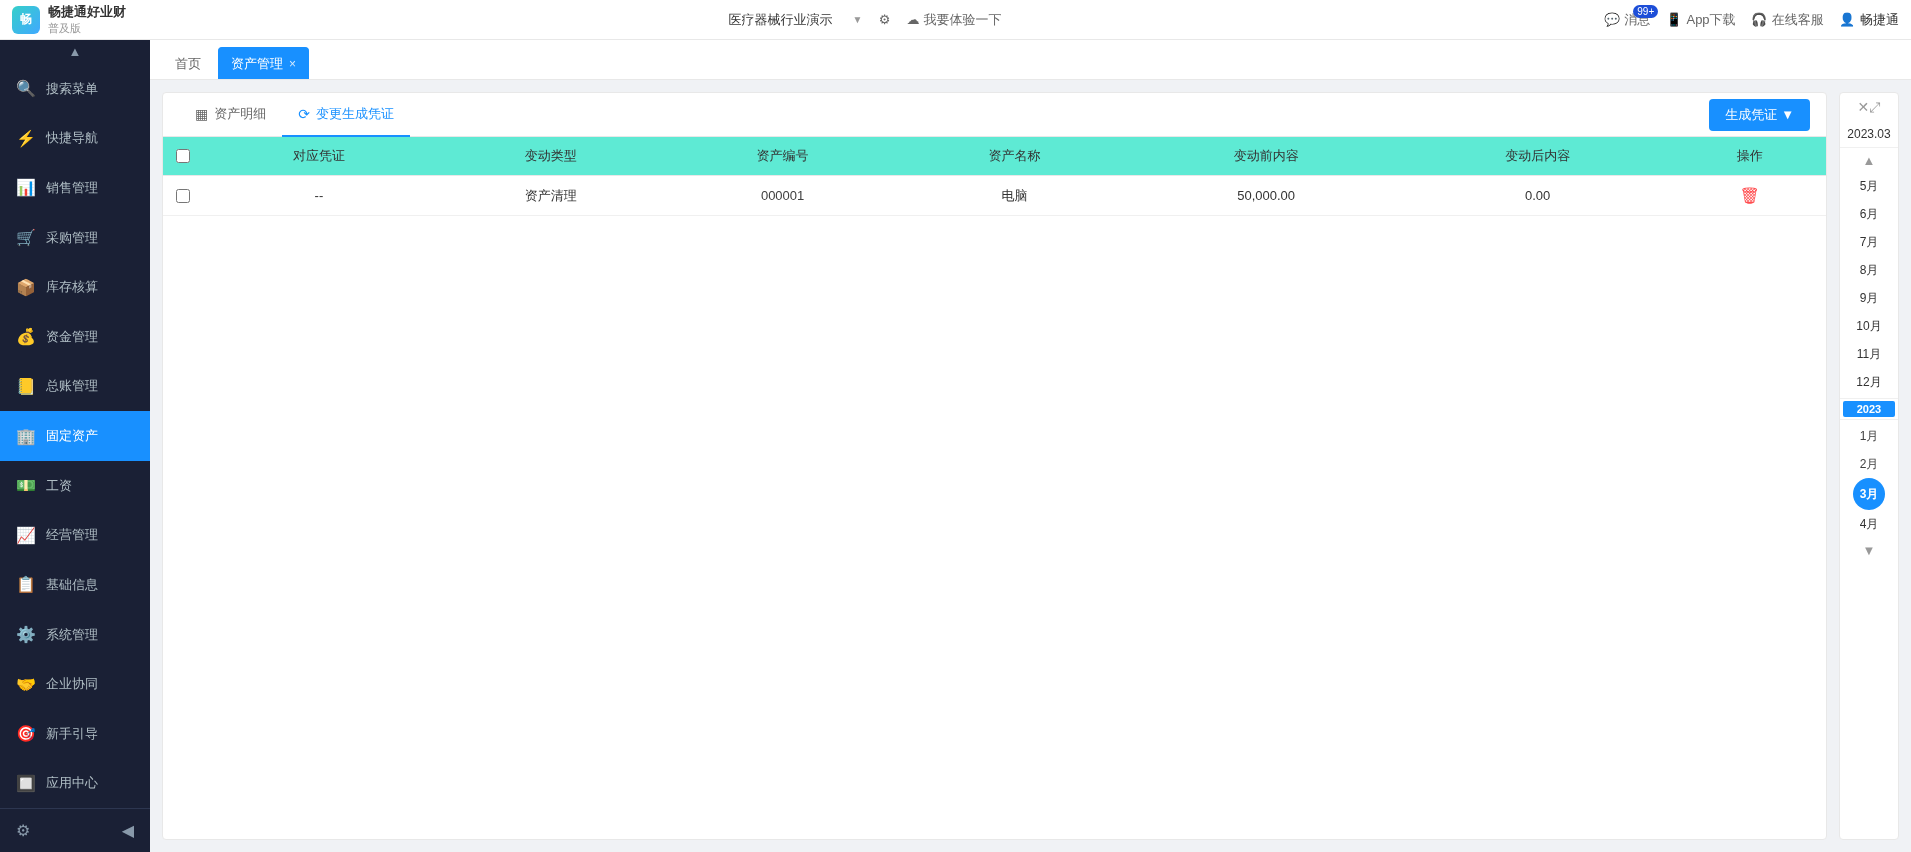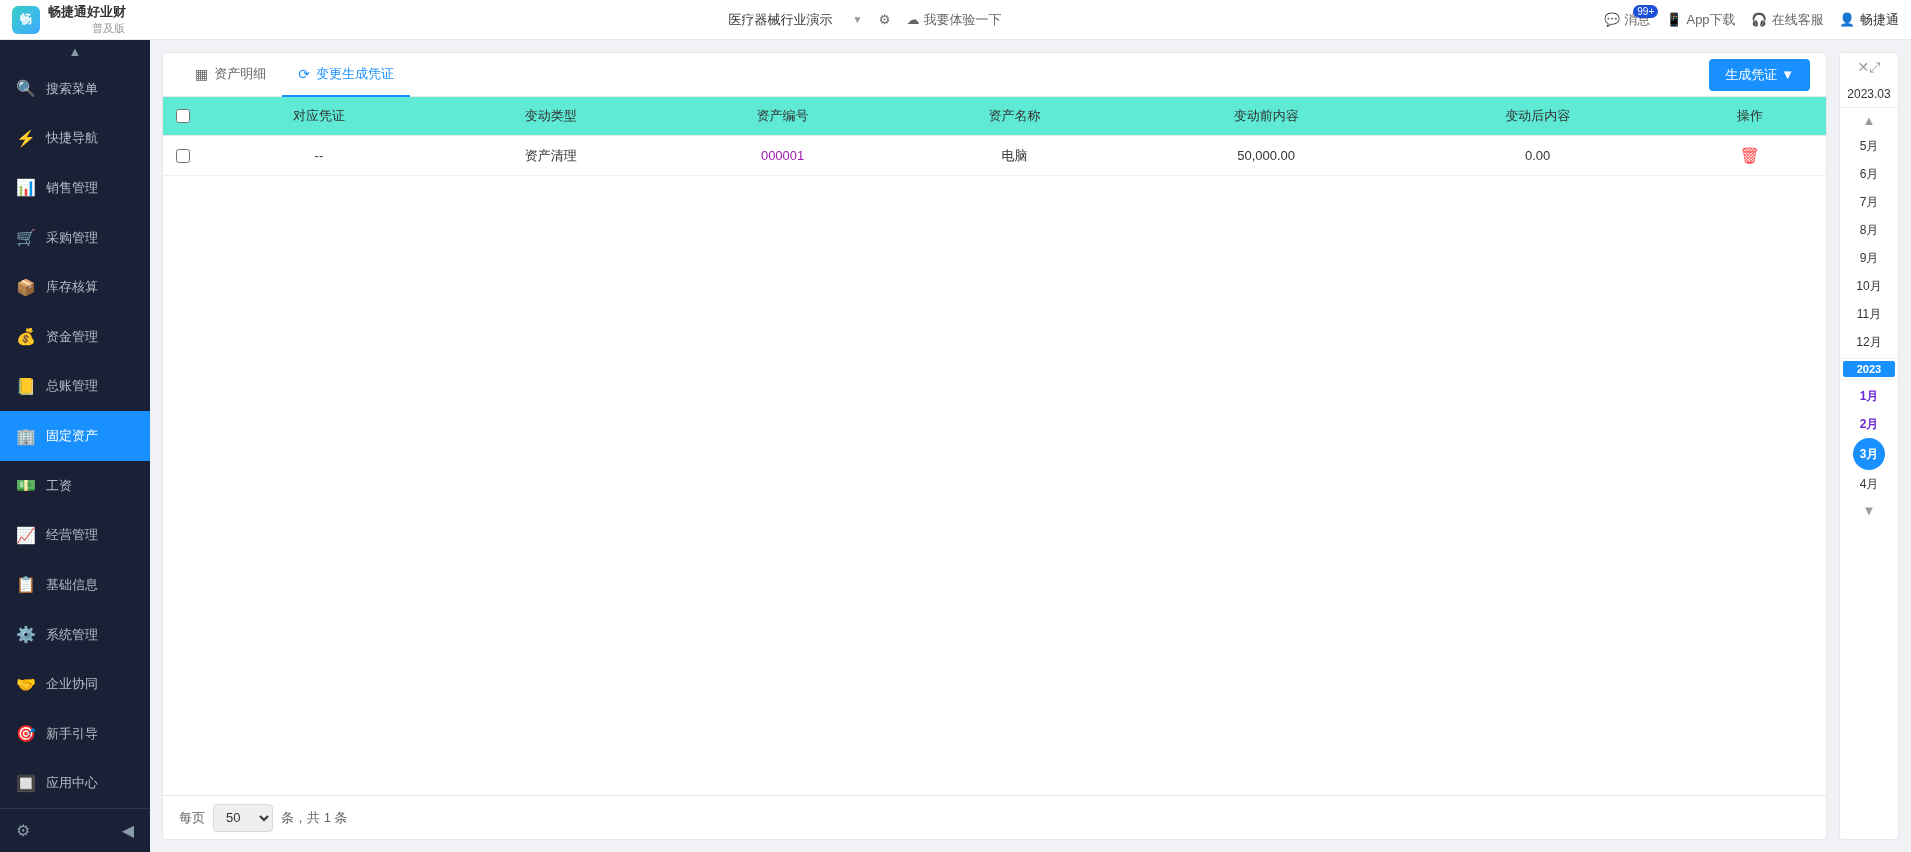--- a/index.html
+++ b/index.html
@@ -22,21 +22,20 @@
       gap: 8px;
     }
     .company-name {
       font-size: 13px;
       color: #333;
       font-weight: bold;
     }
     .edition-badge {
       font-size: 11px;
       color: #999;
-      margin-left: 44px;
     }
     .top-header-center {
       display: flex;
       align-items: center;
       gap: 8px;
     }
     .company-selector {
       display: flex;
       align-items: center;
       gap: 20px;
@@ -301,21 +300,21 @@
     thead th:first-child {
       width: 40px;
     }
     tbody td {
       padding: 10px 12px;
       border-bottom: 1px solid #f0f0f0;
       text-align: center;
       color: #333;
       font-size: 13px;
     }
-    .asset-code { color: #a21caf; }
+    .asset-code { color: #404040; }
     .delete-btn {
       color: #ff4d4f;
       cursor: pointer;
       font-size: 16px;
     }
     .checkbox-cell {
       display: flex;
       justify-content: center;
     }
     input[type="checkbox"] {
@@ -398,22 +397,22 @@
     .cal-month-item.active {
       background: #1890ff;
       color: #fff;
       border-radius: 50%;
       width: 32px;
       height: 32px;
       margin: 0 auto;
       font-weight: bold;
     }
     .cal-month-item.highlight {
-      color: #6d28d9;
-      font-weight: bold;
+      color: #404040;
+      font-weight: normal;
     }
     .cal-scroll-down {
       width: 100%;
       height: 24px;
       display: flex;
       align-items: center;
       justify-content: center;
       cursor: pointer;
       color: #999;
     }
@@ -555,20 +554,29 @@
       <span class="item-label">应用中心</span>
     </div>
     <div class="sidebar-bottom">
       <span class="sidebar-bottom-icon">⚙</span>
       <span class="sidebar-bottom-icon">◀</span>
     </div>
   </div>
 
   <div class="content-area">
 
+    <div class="tab-bar">
+      <div class="tab-item">
+        <span>首页</span>
+      </div>
+      <div class="tab-item active">
+        <span>资产管理</span>
+        <span class="tab-close">×</span>
+      </div>
+    </div>
 
     <div class="page-content">
 
       <div class="main-panel">
 
         <div class="sub-tabs">
           <div class="sub-tabs-left">
             <div class="sub-tab">
               <span class="tab-icon">▦</span>
               <span>资产明细</span>
@@ -616,34 +624,20 @@
                 <td>50,000.00</td>
                 <td>0.00</td>
                 <td>
                   <span class="delete-btn">🗑</span>
                 </td>
               </tr>
             </tbody>
           </table>
         </div>
 
-        <div class="table-footer">
-          <span class="per-page-label">每页</span>
-          <select class="per-page-select">
-            <option value="10">10</option>
-            <option value="20">20</option>
-            <option value="50" selected="">50</option>
-            <option value="100">100</option>
-          </select>
-          <span class="total-info">
-            <span>条，共</span>
-            <span>1</span>
-            <span>条</span>
-          </span>
-        </div>
       </div>
 
       <div class="right-panel">
         <div class="right-panel-top">
           <div class="cal-close-btn">
             <span>✕</span>
             <span>⤢</span>
           </div>
           <div class="cal-header">2023.03</div>
         </div>

